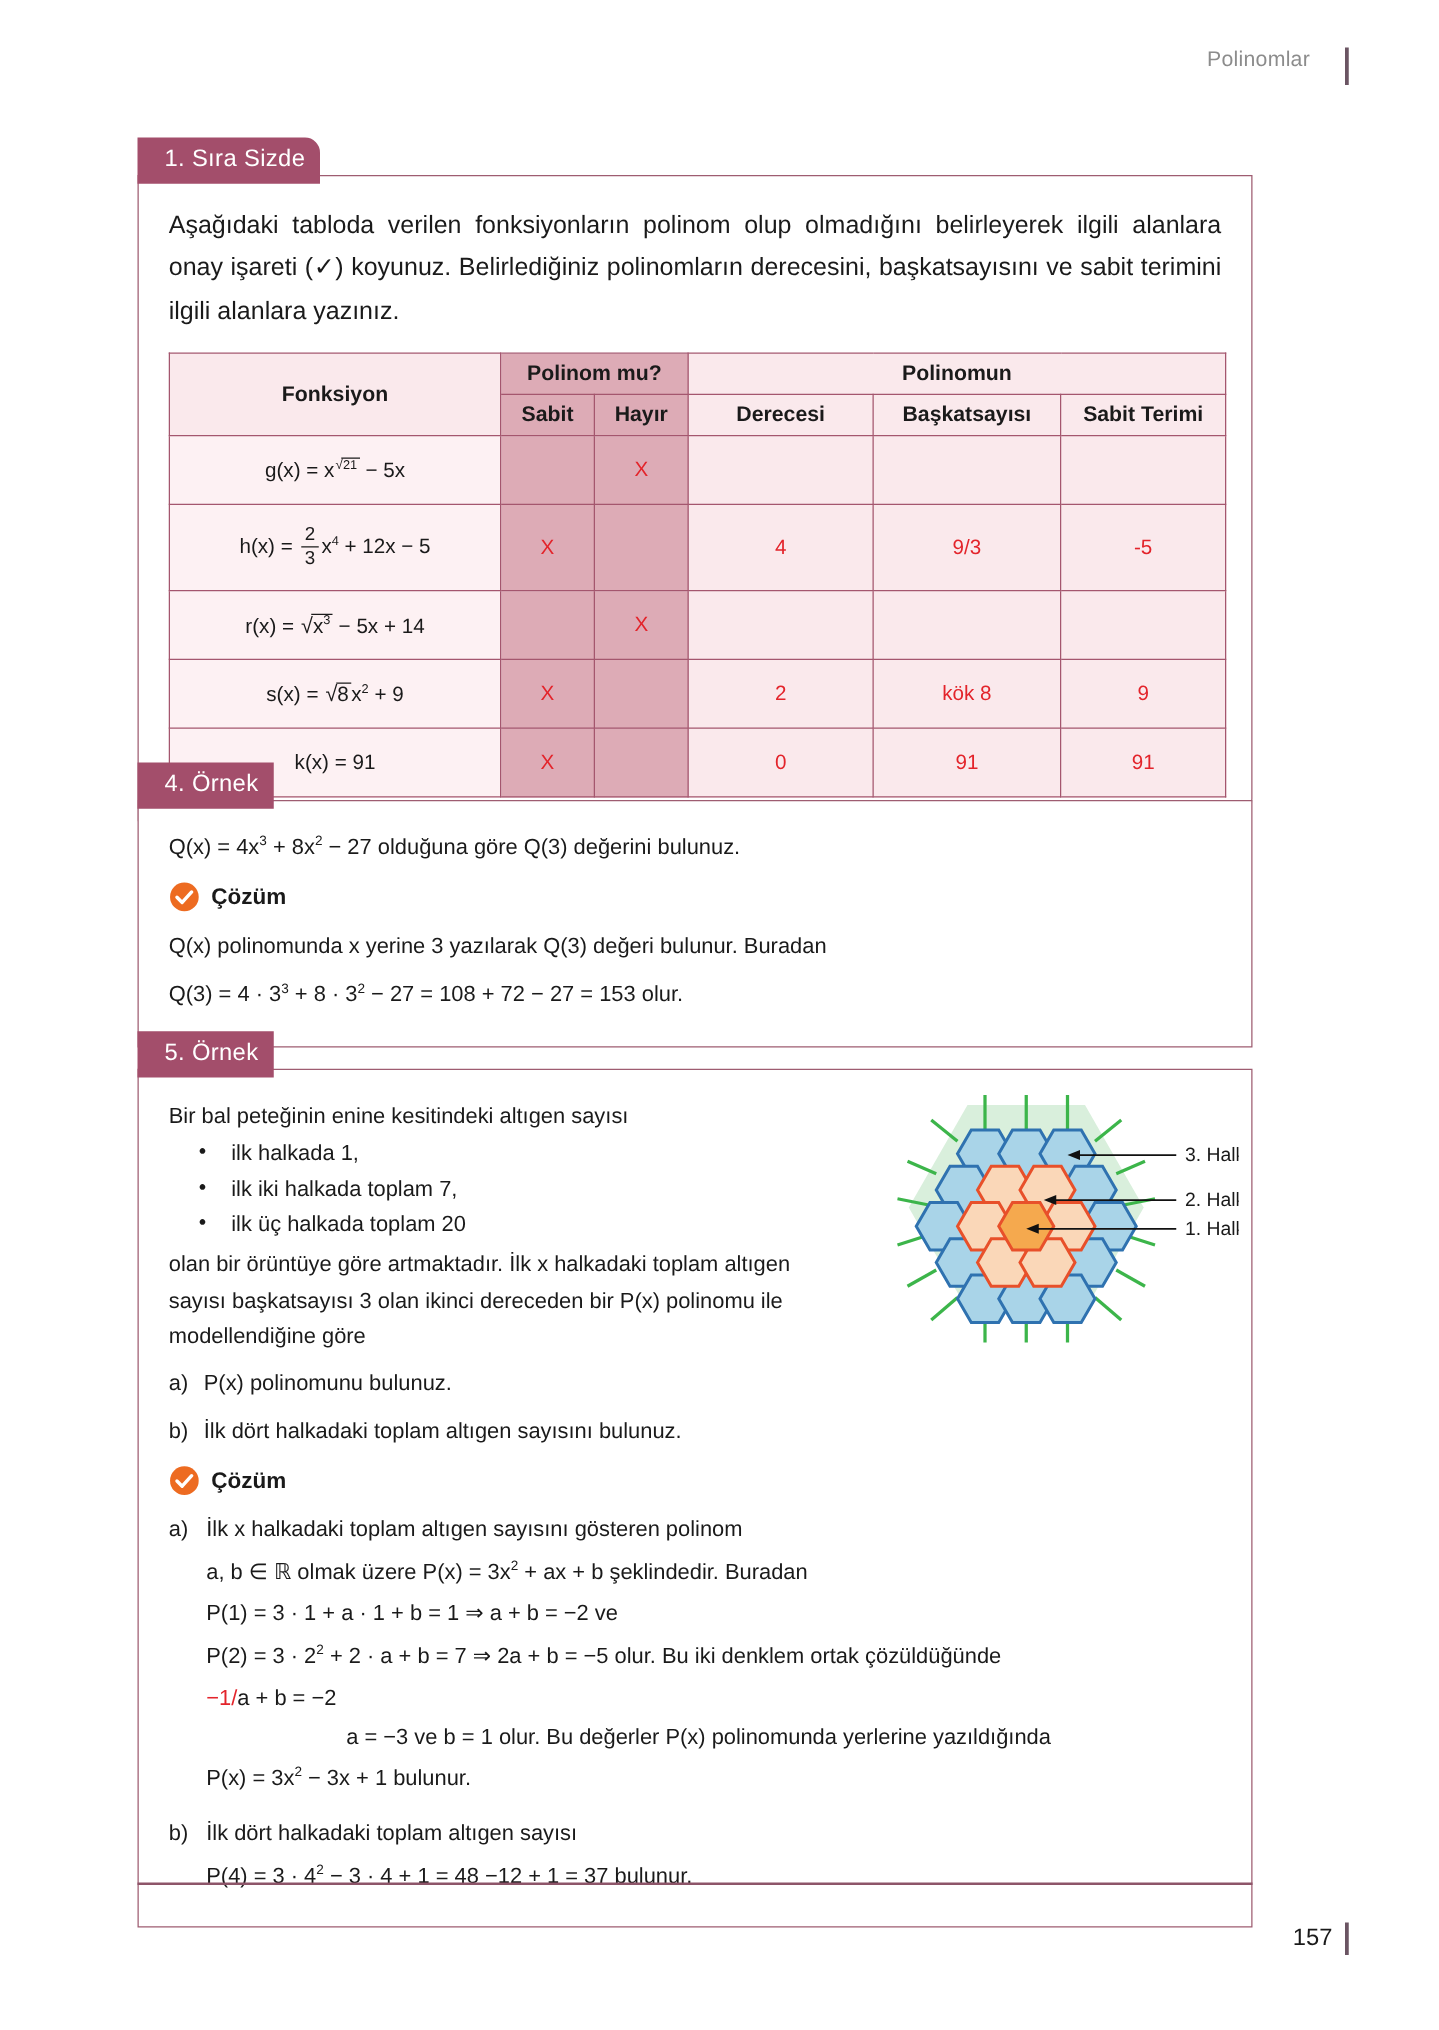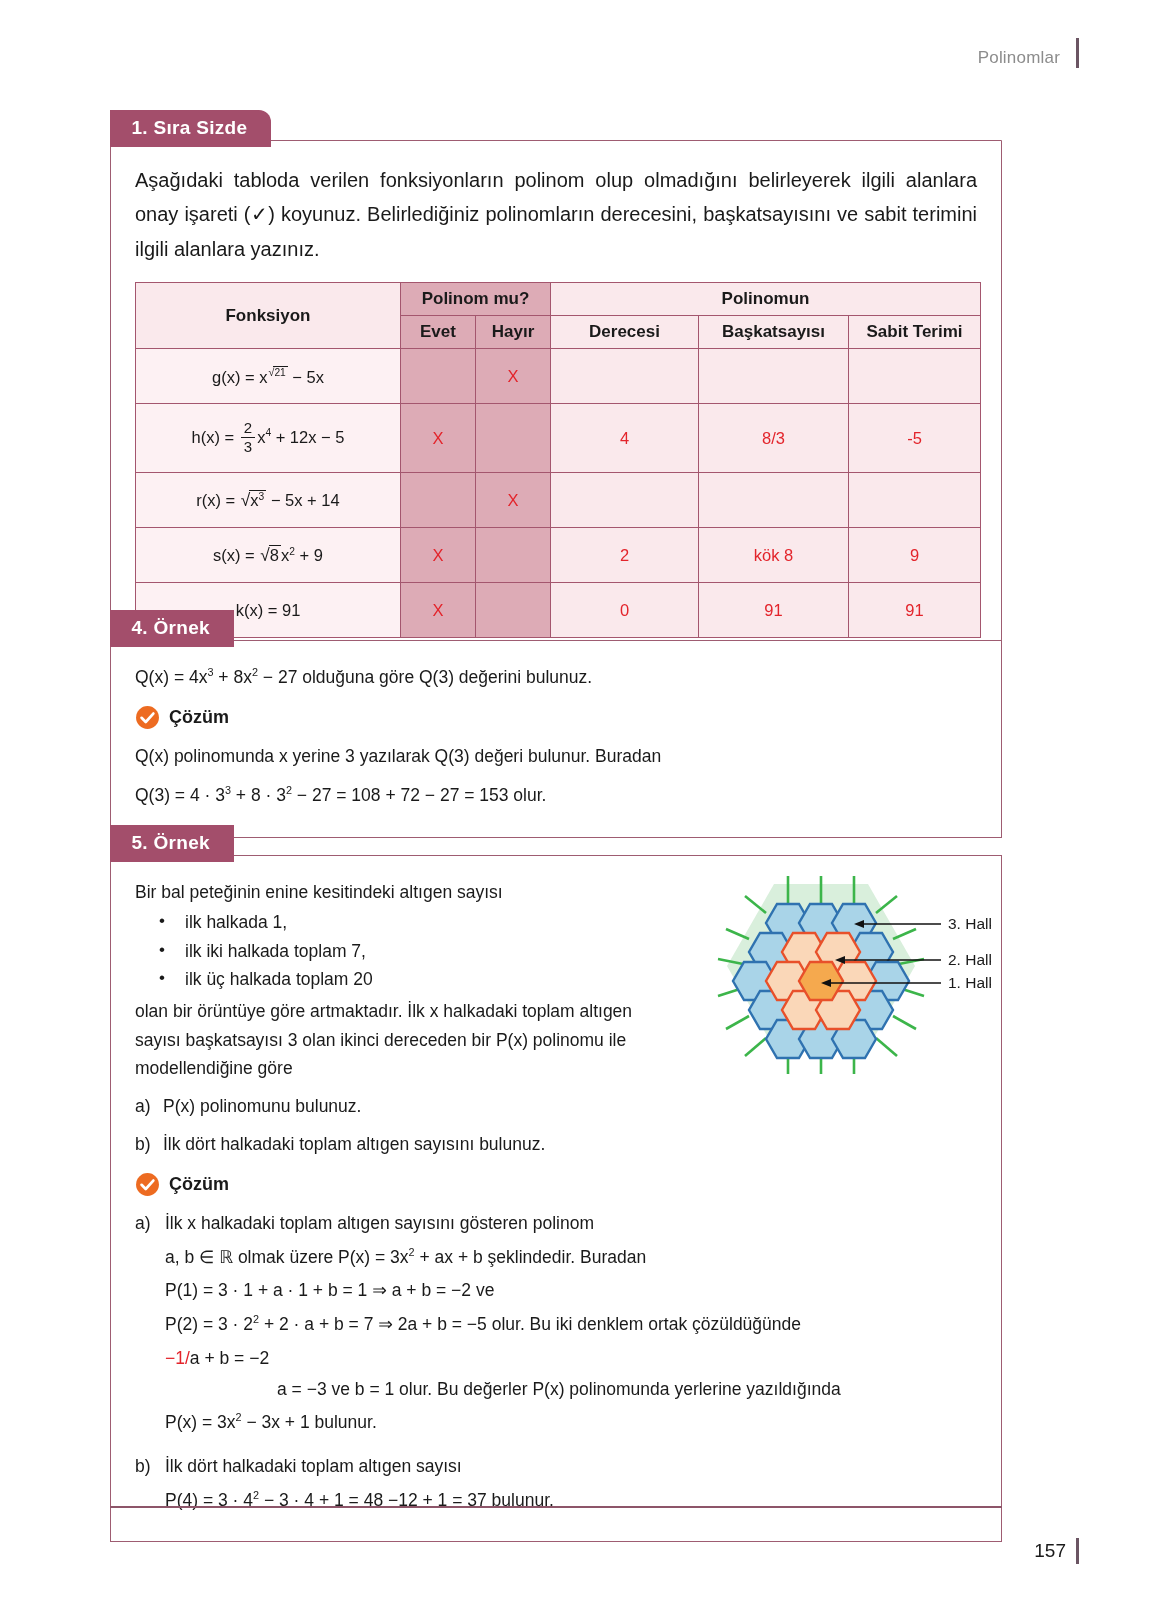--- a/index.html
+++ b/index.html
@@ -15,22 +15,22 @@
     color: #1a1a1a;
     overflow: hidden;
   }
 
   
   .page-header {
     position: absolute;
     top: 38px;
     right: 72px;
     display: flex;
-    align-items: flex-end;
-    gap: 16px;
+    align-items: flex-start;
+    gap: 28px;
   }
   .page-header .hdr-text {
     font-size: 17px;
     color: #8c8c8c;
     letter-spacing: .2px;
   }
   .page-header .hdr-bar {
     width: 3px;
     height: 30px;
     background: #6b5563;
@@ -53,22 +53,22 @@
     padding: 0 0 18px 0;
   }
 
   .tab-label {
     position: absolute;
     top: -31px;
     left: -1.5px;
     background: #a34e6b;
     color: #ffffff;
     font-size: 19px;
-    font-weight: bold;
-    padding: 7px 24px 8px 22px;
+    font-weight: normal;
+    padding: 7px 12px 8px 22px;
     box-sizing: border-box;
     letter-spacing: .3px;
   }
   .tab-label.rounded { border-radius: 0 12px 0 0; }
 
   .section-body {
     padding: 22px 24px 0 24px;
   }
 
   .intro-text {
@@ -277,21 +277,21 @@
           <col style="width:150px">
           <col style="width:132px">
       </colgroup>
       <thead>
         <tr>
           <th rowspan="2">Fonksiyon</th>
           <th class="hdr-dark" colspan="2">Polinom mu?</th>
           <th colspan="3">Polinomun</th>
         </tr>
         <tr>
-          <th class="hdr-dark">Evet</th>
+          <th class="hdr-dark">Sabit</th>
           <th class="hdr-dark">Hayır</th>
           <th>Derecesi</th>
           <th>Başkatsayısı</th>
           <th>Sabit Terimi</th>
         </tr>
       </thead>
       <tbody>
 
         <tr>
           <td class="fn-cell">
@@ -307,21 +307,21 @@
         <tr>
           <td class="fn-cell" style="height:56px">
             h(x)&nbsp;=&nbsp;<span class="frac">
                 <span class="num">2</span>
                 <span class="den">3</span>
               </span>x<sup class="sm">4</sup>&nbsp;+&nbsp;12x&nbsp;−&nbsp;5
           </td>
           <td class="cell-dark mark">X</td>
           <td class="cell-dark mark"></td>
           <td class="ans-cell">4</td>
-          <td class="ans-cell">8/3</td>
+          <td class="ans-cell">9/3</td>
           <td class="ans-cell">-5</td>
         </tr>
 
         <tr>
           <td class="fn-cell">
             r(x)&nbsp;=&nbsp;<span class="rad"><span class="sign">√</span><span class="body">x<sup class="sm">3</sup></span></span>&nbsp;−&nbsp;5x&nbsp;+&nbsp;14
           </td>
           <td class="cell-dark mark"></td>
           <td class="cell-dark mark">X</td>
           <td class="ans-cell"></td>

